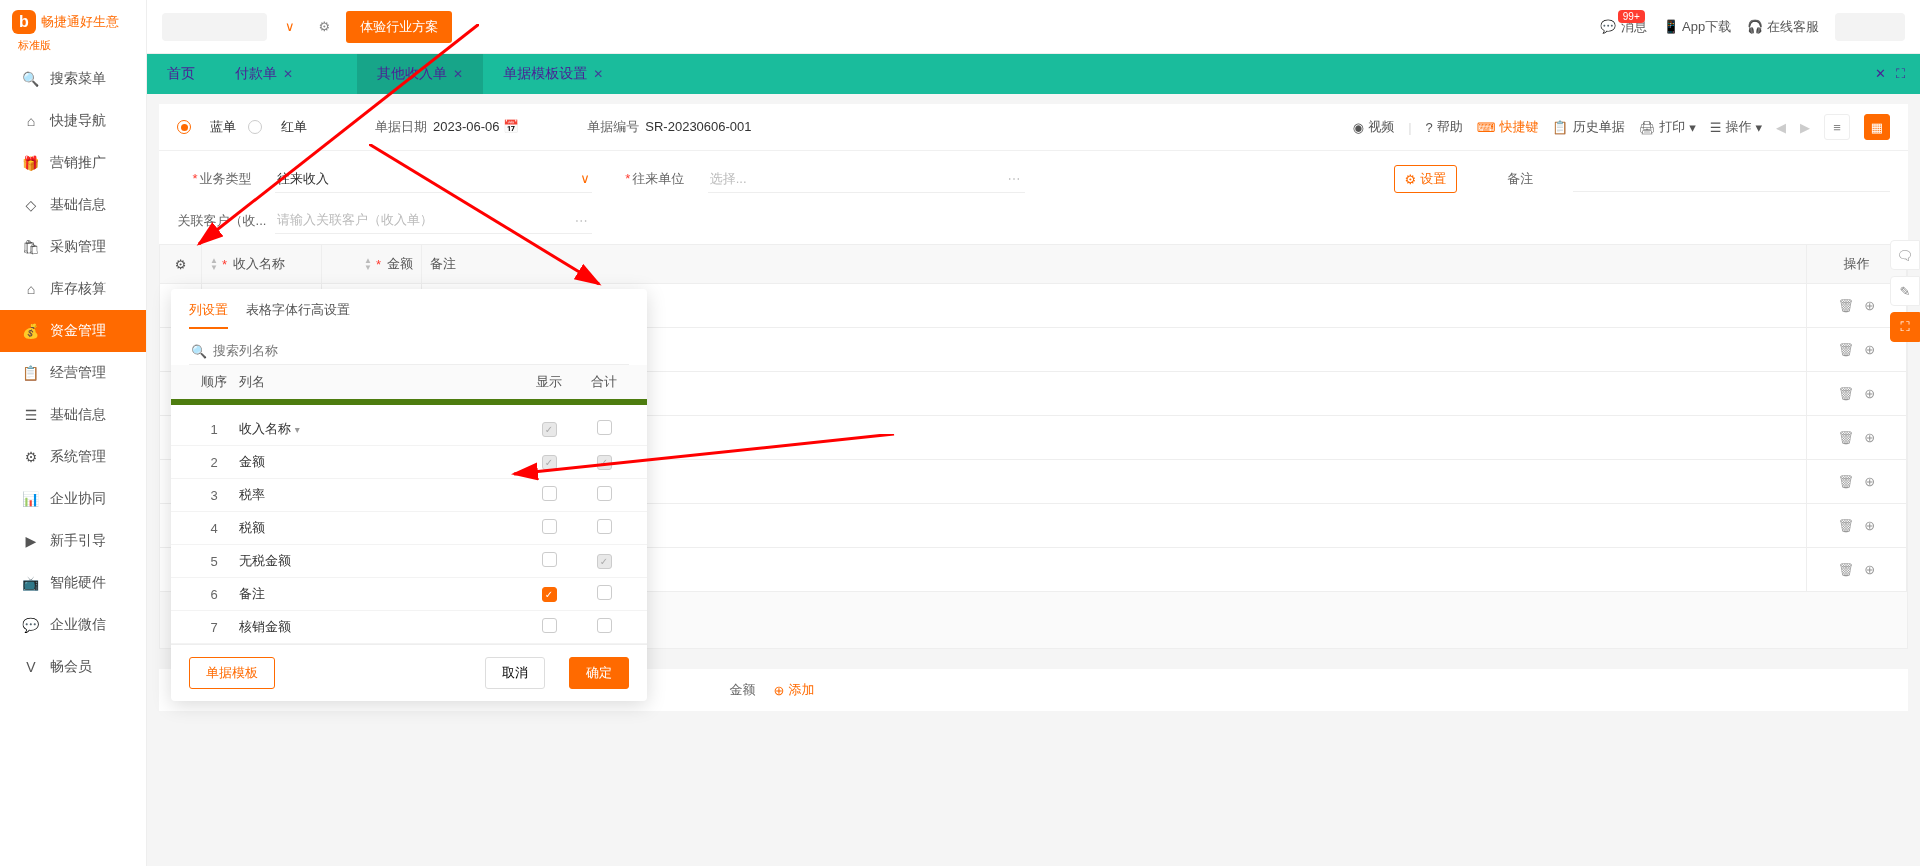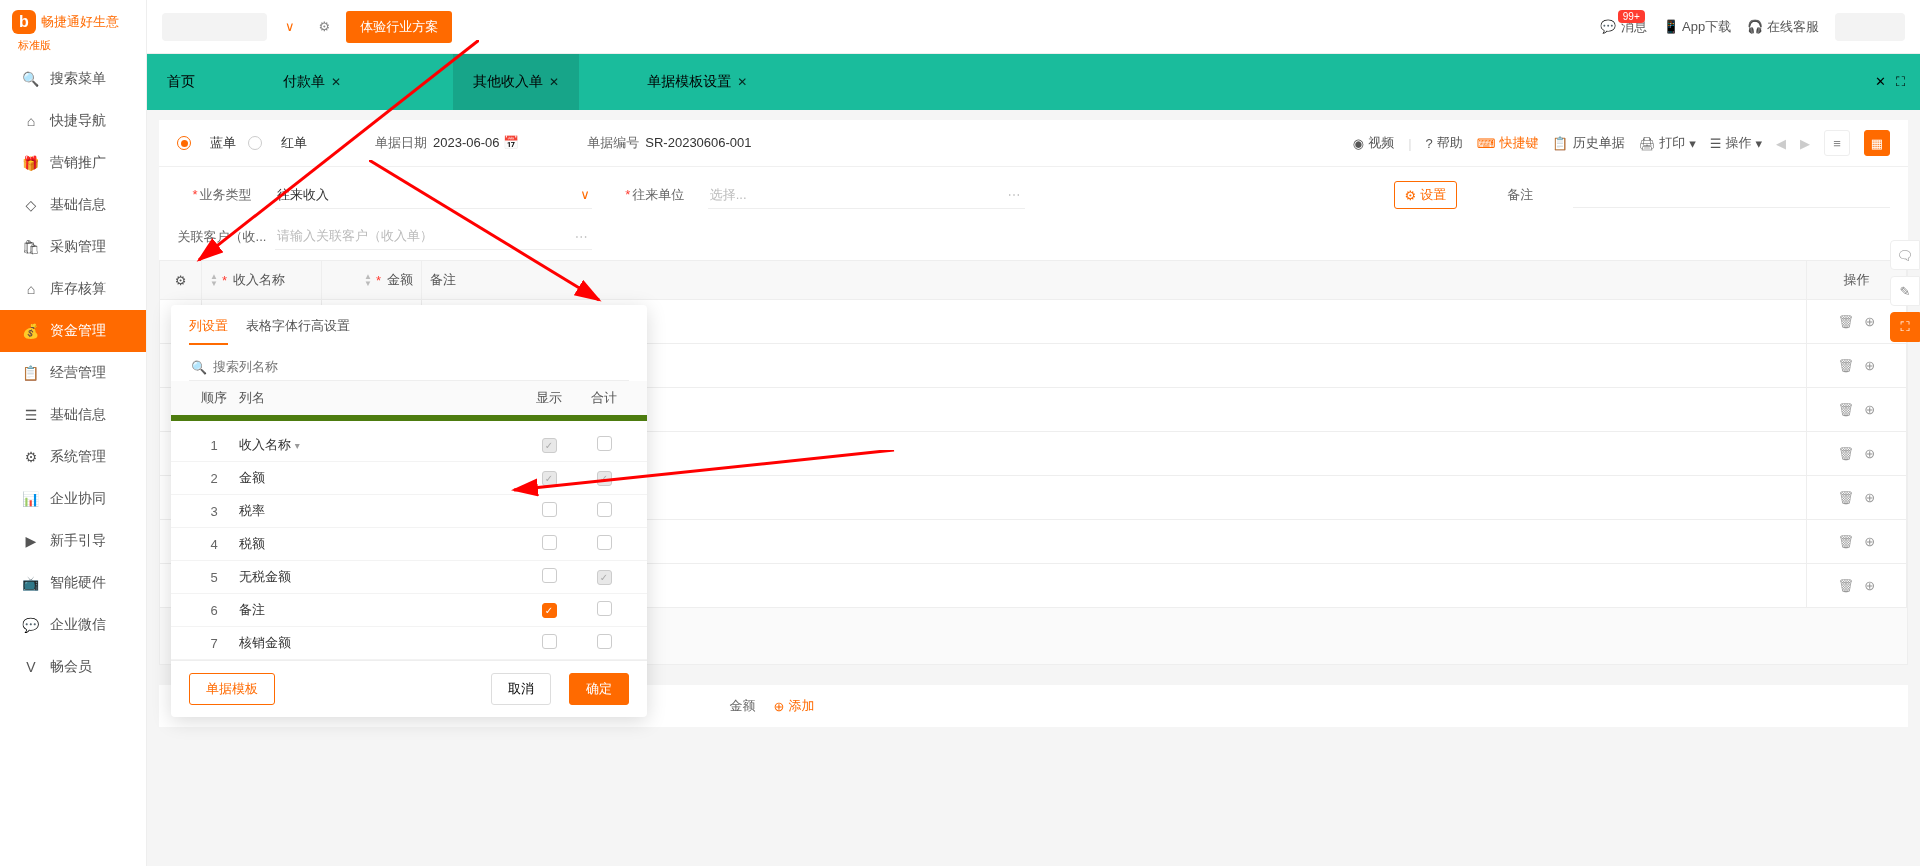--- a/index.html
+++ b/index.html
@@ -25,21 +25,21 @@
 .user-badge { background: #f3f3f3; width: 105px; height: 28px; border-radius: 4px; }
 .topbar .dd { color: #ff6a00; padding: 0 8px; }
 .gear { color: #888; padding: 0 6px; cursor: pointer; }
 .try-btn { background: #ff6a00; color: #fff; border: none; padding: 7px 14px; border-radius: 3px; cursor: pointer; font-size: 13px; }
 .topbar-right { margin-left: auto; display: flex; align-items: center; gap: 16px; color: #555; font-size: 13px; }
 .msg-wrap { position: relative; display: flex; align-items: center; gap: 4px; }
 .badge { position: absolute; top: -8px; left: 17px; background: #ff3b30; color: #fff; font-size: 10px; padding: 1px 5px; border-radius: 4px; }
 .avatar { width: 70px; height: 28px; background: #f3f3f3; border-radius: 4px; }
 
 
-.tabbar { height: 56px; background: #1abc9c; display: flex; align-items: center; color: #000000; position: relative; gap: 48px; }
+.tabbar { height: 40px; background: #1abc9c; display: flex; align-items: center; color: #4c1d95; position: relative; }
 .tab { padding: 0 20px; height: 100%; display: flex; align-items: center; gap: 6px; cursor: pointer; font-size: 14px; }
 .tab.active { background: #17a589; margin-left: 44px; }
 .tab .close { font-size: 12px; opacity: .8; }
 .tabbar-actions { position: absolute; right: 0; display: flex; gap: 10px; padding: 0 15px; }
 
 
 .toolbar { background: #fff; padding: 10px 18px; display: flex; align-items: center; gap: 20px; border-bottom: 1px solid #f0f0f0; margin: 10px 12px 0 12px; }
 .radio-grp { display: flex; gap: 12px; align-items: center; }
 .radio-opt { display: flex; align-items: center; gap: 19px; font-size: 13px; cursor: pointer; }
 .rcircle { width: 14px; height: 14px; border-radius: 50%; border: 1px solid #ccc; display: inline-flex; align-items: center; justify-content: center; }
@@ -104,21 +104,21 @@
 .ptr { display: flex; padding: 7px 18px; border-bottom: 1px solid #f3f3f3; font-size: 13px; align-items: center; }
 .ptr .c-ord { flex: 0 0 50px; text-align: center; color: #666; }
 .ptr .c-nm { flex: 1; color: #333; }
 .ptr .c-show { flex: 0 0 60px; text-align: center; }
 .ptr .c-sum { flex: 0 0 50px; text-align: center; }
 .chk { width: 15px; height: 15px; border: 1px solid #ccc; border-radius: 3px; display: inline-flex; align-items: center; justify-content: center; font-size: 10px; color: #fff; }
 .chk.on { background: #ff6a00; border-color: #ff6a00; }
 .chk.half { background: #e8e8e8; border-color: #ccc; }
 .chk.half::after { content: "✓"; color: #aaa; font-size: 10px; }
 .chk.on::after { content: "✓"; }
-.pfooter { display: flex; justify-content: flex-end; gap: 18px; padding: 12px 18px; border-top: 1px solid #eee; }
+.pfooter { display: flex; justify-content: flex-end; gap: 24px; padding: 12px 18px; border-top: 1px solid #eee; }
 .pbtn { padding: 6px 16px; border-radius: 3px; font-size: 13px; cursor: pointer; border: 1px solid #ddd; background: #fff; }
 .pbtn.tpl { border-color: #ff6a00; color: #ff6a00; margin-right: auto; }
 .pbtn.ok { background: #ff6a00; color: #fff; border-color: #ff6a00; }
 
 
 .bottom-bar { margin: 20px 12px 0 12px; background: #fff; padding: 12px 18px; display: flex; align-items: center; gap: 18px; font-size: 13px; color: #666; }
 .bb-item { display: flex; align-items: center; gap: 6px; }
 .bb-item .dds { color: #ff6a00; }
 .add-link { color: #ff6a00; display: flex; align-items: center; gap: 4px; cursor: pointer; }
 

